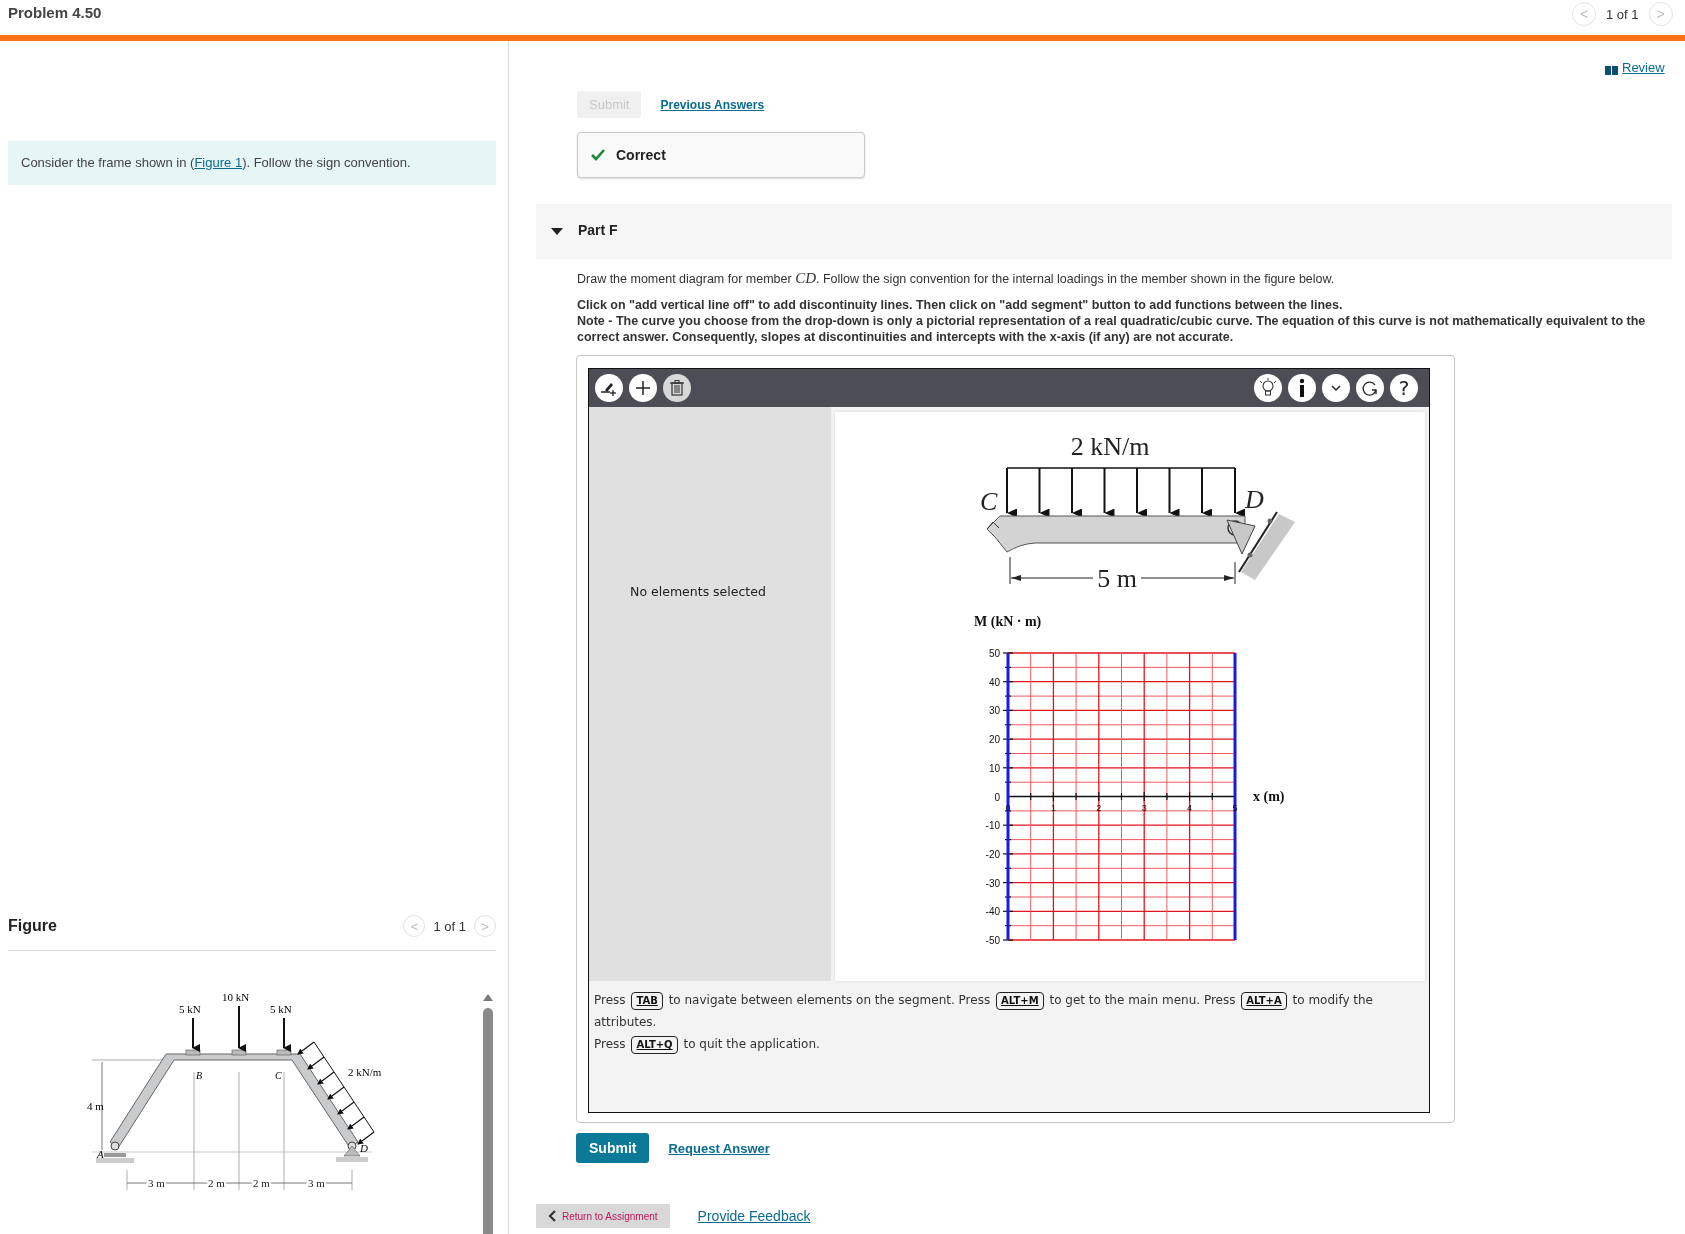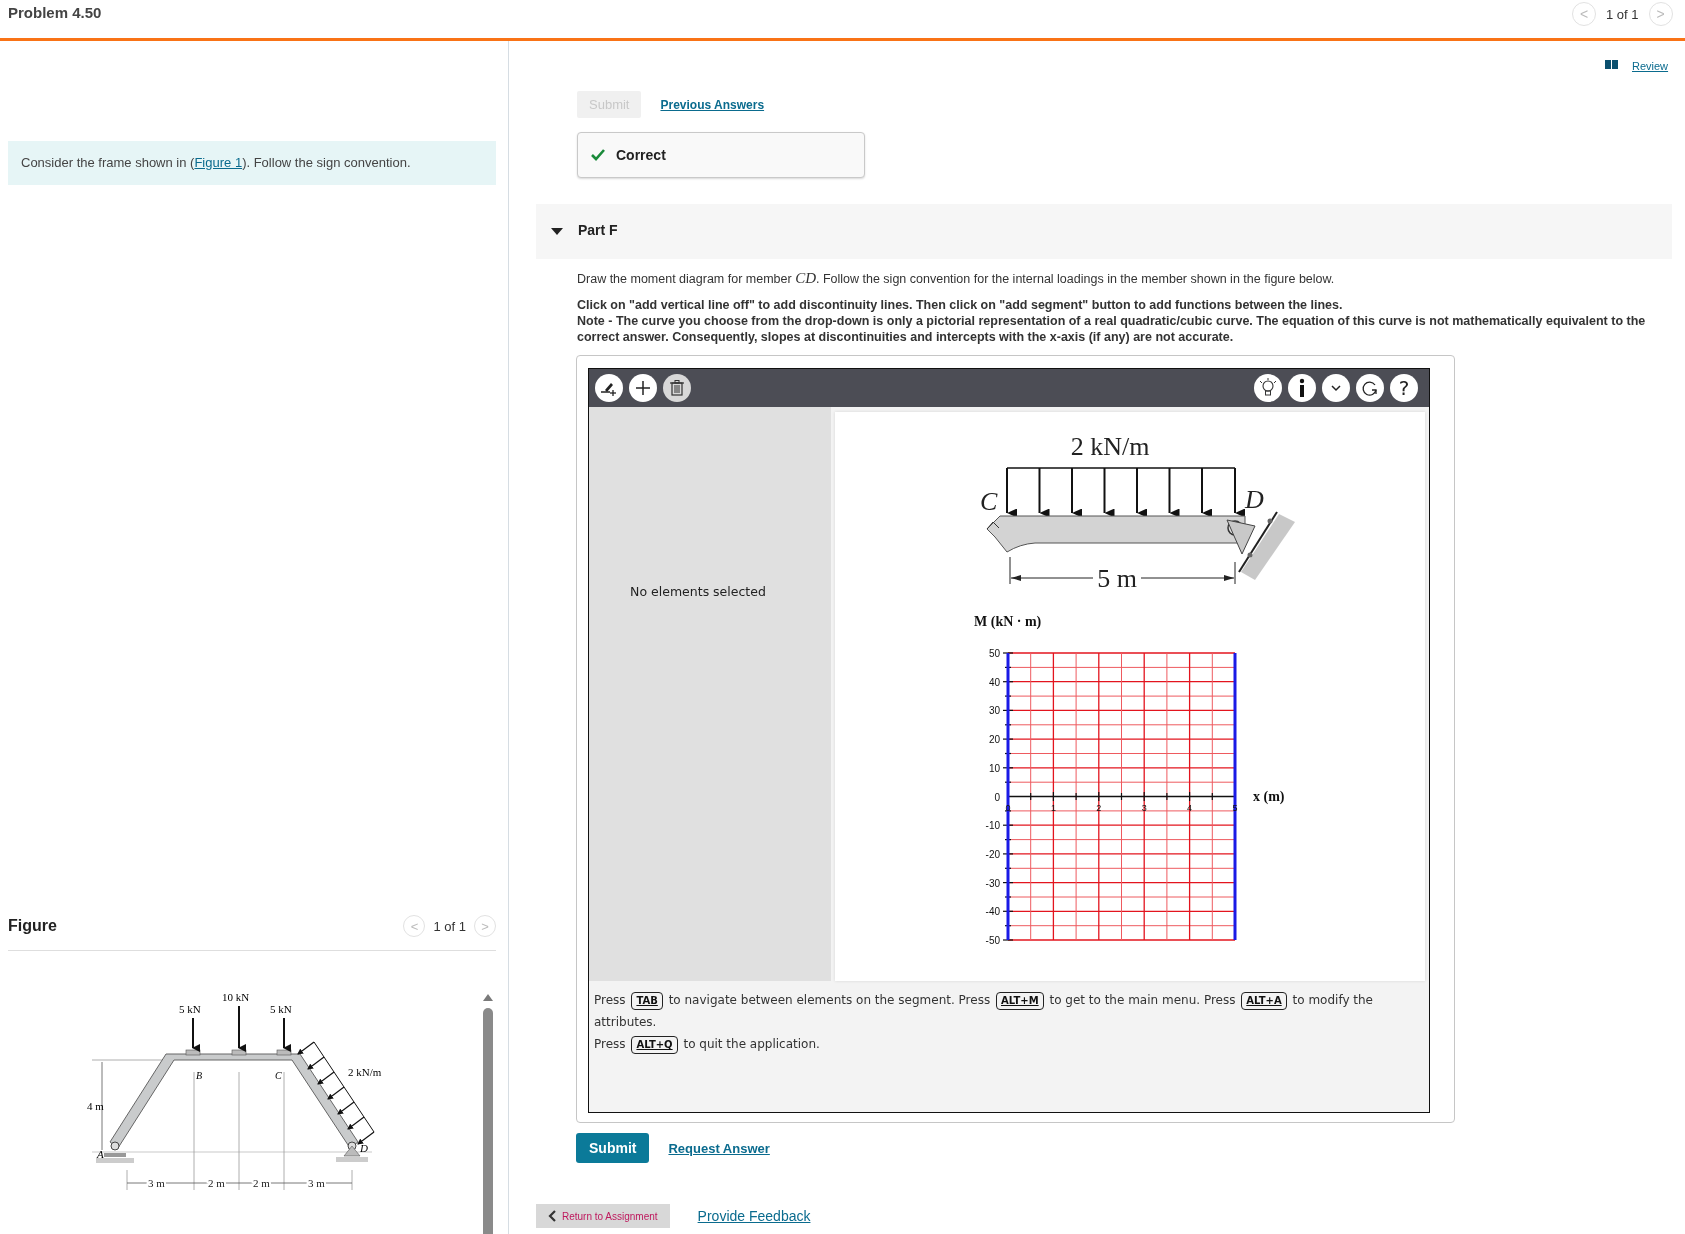--- a/index.html
+++ b/index.html
@@ -1,42 +1,42 @@
 <!DOCTYPE html>
 <html><head>
 <meta charset="utf-8">
 <style>
   * { box-sizing: border-box; margin: 0; padding: 0; }
   html, body { width: 1685px; height: 1234px; overflow: hidden; background: #ffffff;
     font-family: "Liberation Sans", sans-serif; color: #333; position: relative; }
   a { color: #0a6b8e; text-decoration: underline; cursor: pointer; }
 
   
-  .topbar { position: absolute; left: 0; top: 0; width: 1685px; height: 41px; border-bottom: 3px solid #f97316; padding-left: 39px; }
+  .topbar { position: absolute; left: 0; top: 0; width: 1685px; height: 41px; border-bottom: 6px solid #f97316; padding-left: 39px; }
   .problem-title { position: absolute; left: 8px; top: 4px; font-size: 15px; font-weight: bold; color: #444; }
   .pager { position: absolute; top: 2px; display: flex; align-items: center; gap: 10px; font-size: 13px; color: #333; }
   .pager-btn { width: 24px; height: 24px; border-radius: 50%; border: 1px solid #e2e2e2; display: flex;
     align-items: center; justify-content: center; color: #bbb; font-size: 14px; background: #fff; cursor: pointer; }
 
   
   .left { position: absolute; left: 0; top: 41px; width: 509px; height: 1193px; border-right: 1px solid #d6dde3; }
   .intro { position: absolute; left: 8px; top: 93px; width: 488px; height: 44px; background: #e6f5f6;
     font-size: 13px; color: #444; padding: 14px 13px; margin-top: 7px; }
   .figure-head { position: absolute; left: 8px; top: 872px; width: 488px; height: 38px; border-bottom: 1px solid #dedede; }
   .figure-title { position: absolute; left: 0; top: 4px; font-size: 16px; font-weight: bold; color: #222; }
   .fig-pager { position: absolute; right: 0; top: 2px; display: flex; align-items: center; gap: 8px; font-size: 13px; }
   .fig-pager .pager-btn { width: 22px; height: 22px; font-size: 13px; }
   .frame-figure { position: absolute; left: 82px; top: 980px; }
   .vscroll { position: absolute; left: 481px; top: 950px; width: 14px; height: 284px; }
   .vscroll .arrow-up { position: absolute; left: 2px; top: 3px; width: 0; height: 0; border-left: 5px solid transparent;
     border-right: 5px solid transparent; border-bottom: 7px solid #7a7a7a; }
   .vscroll .thumb { position: absolute; left: 2px; top: 17px; width: 10px; height: 250px; background: #8a8a8a; border-radius: 5px; }
 
   
-  .review-link { position: absolute; left: 1605px; top: 60px; font-size: 11px; display: flex; align-items: flex-start; gap: 14px; }
+  .review-link { position: absolute; left: 1605px; top: 60px; font-size: 13px; display: flex; align-items: flex-end; gap: 4px; }
   .book-icon { display: inline-flex; gap: 1px; }
   .book-icon i { display: block; width: 6px; height: 9px; background: #0a4f6e; }
   .prev-row { position: absolute; left: 577px; top: 91px; display: flex; align-items: center; gap: 19px; }
   .btn-disabled { background: #f0f0f0; color: #c8c8c8; font-size: 13px; padding: 6px 12px; border-radius: 2px; border: none; }
   .prev-row a { font-size: 12px; font-weight: bold; }
   .correct-box { position: absolute; left: 577px; top: 132px; width: 288px; height: 46px; border: 1px solid #c9c9c9;
     border-radius: 4px; background: #f9f9f9; box-shadow: 0 1px 2px rgba(0,0,0,0.15); display: flex; align-items: center; padding-left: 13px; gap: 11px; }
   .correct-box .label { font-size: 14px; font-weight: bold; color: #222; }
   .part-bar { position: absolute; left: 536px; top: 204px; width: 1136px; height: 55px; background: #f6f6f6; }
   .part-caret { position: absolute; left: 15px; top: 24px; width: 0; height: 0; border-left: 6px solid transparent;

